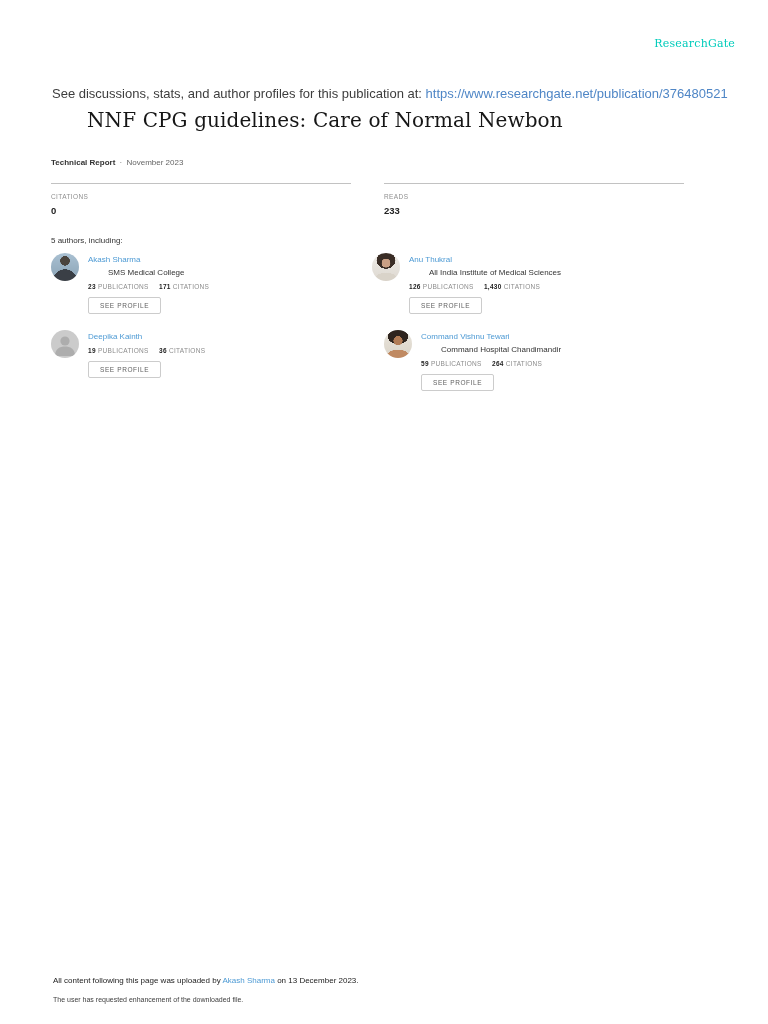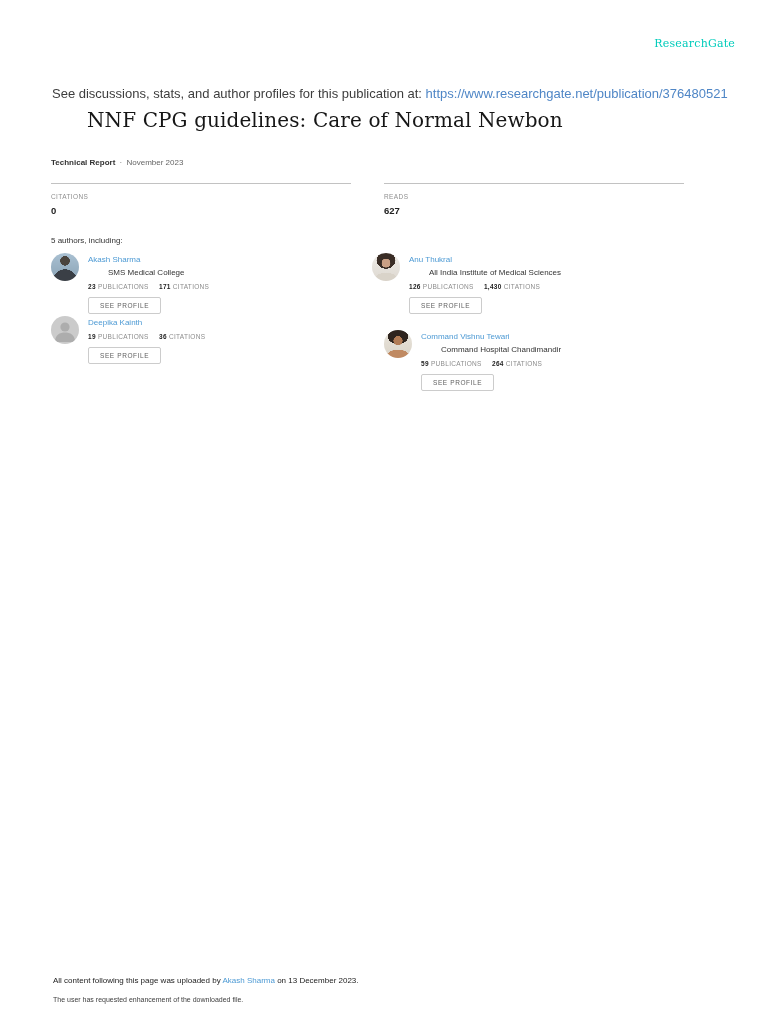--- a/index.html
+++ b/index.html
@@ -99,21 +99,21 @@
   }
   .authors-heading .bold { font-weight: normal; }
 
   .author-card {
     position: absolute;
     display: flex;
     width: 300px;
   }
   .author-card.pos-0 { left: 51px;  top: 253px; }
   .author-card.pos-1 { left: 372px; top: 253px; }
-  .author-card.pos-2 { left: 51px;  top: 316px; }
+  .author-card.pos-2 { left: 51px;  top: 330px; }
   .author-card.pos-3 { left: 384px; top: 330px; }
 
   .avatar {
     width: 28px;
     height: 28px;
     border-radius: 50%;
     flex: 0 0 28px;
     overflow: hidden;
   }
   .avatar--akash {
@@ -207,21 +207,21 @@
   <span class="date">November 2023</span>
 </div>
 
 <div class="stat-block left">
   <div class="stat-label">CITATIONS</div>
   <div class="stat-value">0</div>
 </div>
 
 <div class="stat-block right">
   <div class="stat-label">READS</div>
-  <div class="stat-value">627</div>
+  <div class="stat-value">233</div>
 </div>
 
 <div class="authors-heading">
   <span class="bold">5 authors</span><span>, including:</span>
 </div>
 
 <div class="author-card pos-0">
   <div class="avatar avatar--akash"></div>
   <div class="author-info">
     <div class="author-name">Akash Sharma</div>

